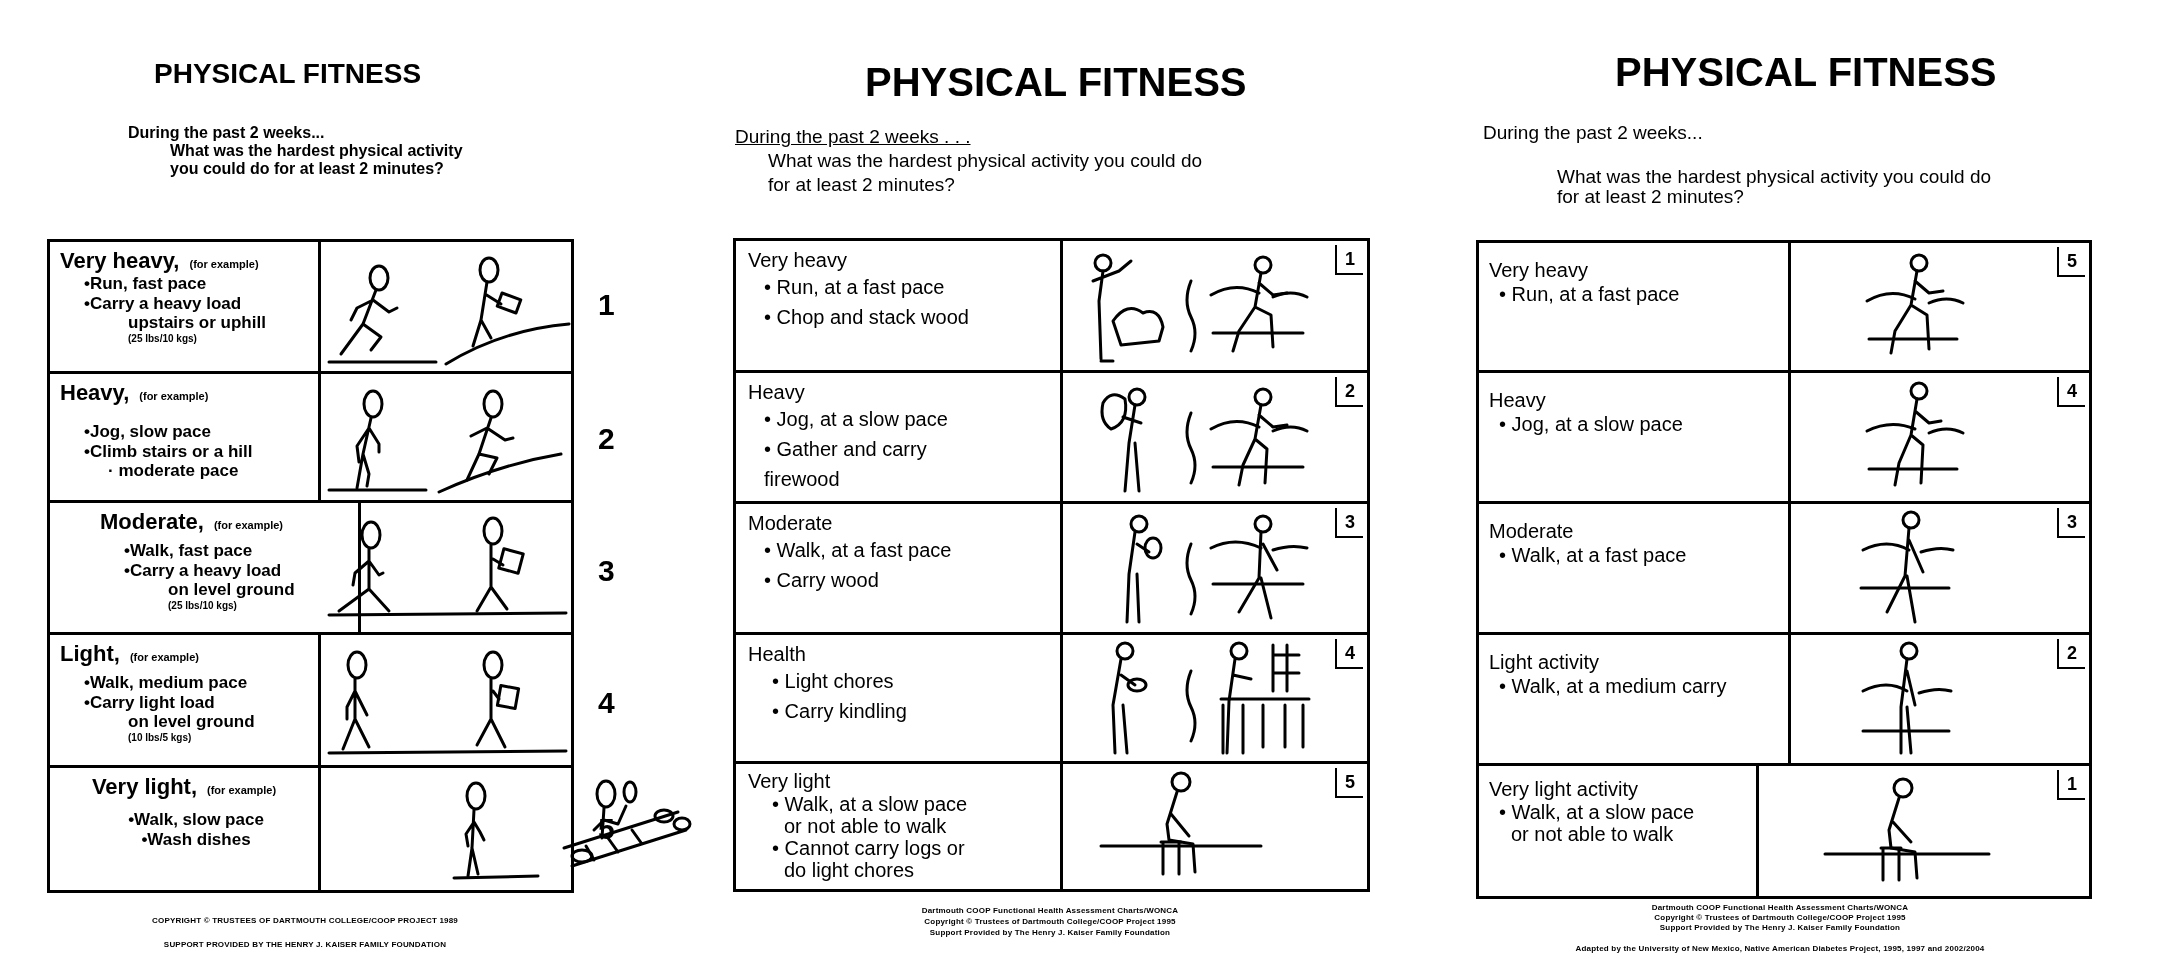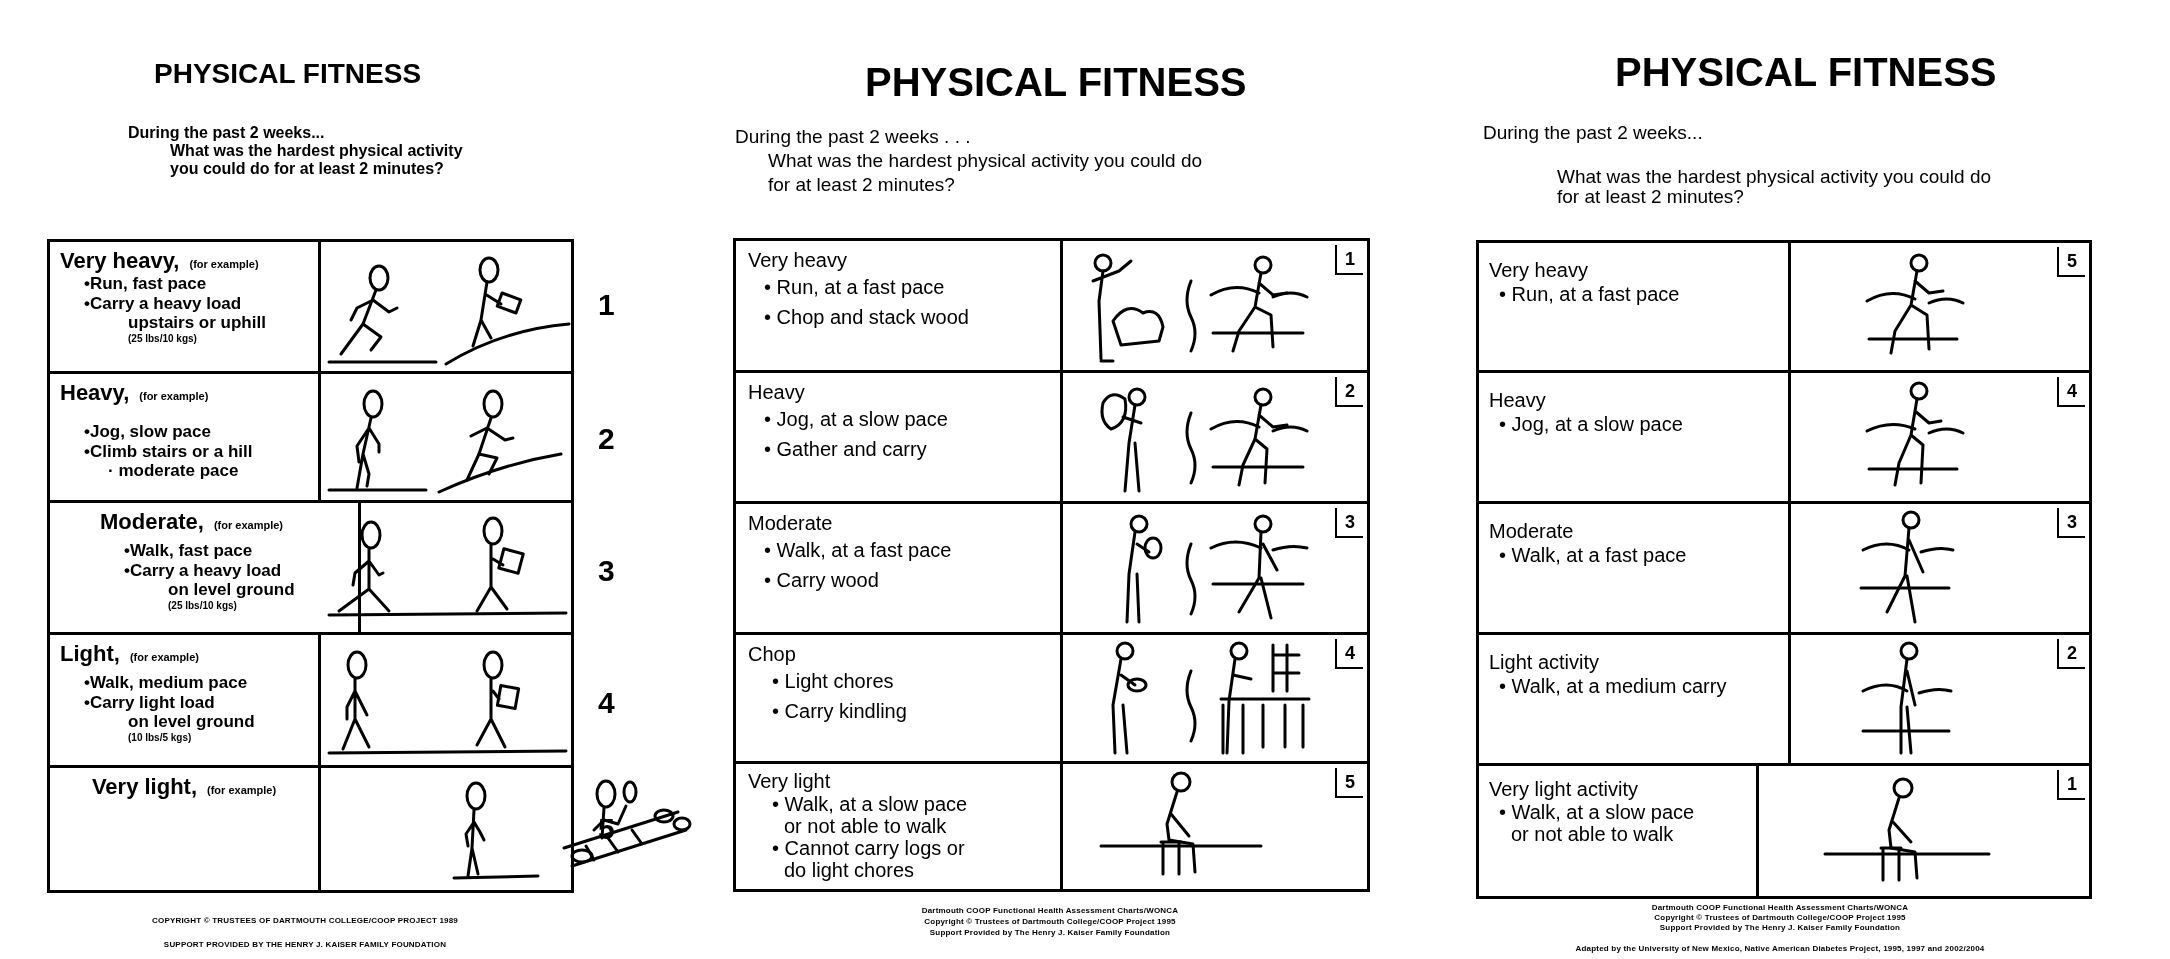--- a/index.html
+++ b/index.html
@@ -121,20 +121,24 @@
           <ellipse cx="172" cy="30" rx="9" ry="13"></ellipse>
           <path d="M170 44 L170 84 L156 110 M170 84 L184 112 M172 56 L178 64"></path>
           <rect x="178" y="52" width="18" height="20" transform="rotate(10 187 62)"></rect>
         </svg>
       </div>
     </div>
 
     <div class="row" style="top:526px;height:122px;text-align:center;">
       <div class="cell-text" style="width:271px;">
         <div class="lvl"><span>Very light,</span><small>(for example)</small></div>
+        <div style="padding-left:24px;margin-top:10px;">
+          <div class="bul">•Walk, slow pace</div>
+          <div class="bul">•Wash dishes</div>
+        </div>
       </div>
       <div class="cell-pic" style="left:271px;">
         <svg width="250" height="118">
           <line x1="8" y1="110" x2="92" y2="108"></line>
           <ellipse cx="30" cy="28" rx="9" ry="13"></ellipse>
           <path d="M28 42 L26 80 L22 108 M26 80 L32 106 M28 54 L20 66 L22 78 M28 54 L34 64 L38 72"></path>
           <ellipse cx="160" cy="26" rx="9" ry="13"></ellipse>
           <path d="M158 40 L156 70 M158 52 L148 62 M158 52 L172 56 L180 38"></path>
           <ellipse cx="184" cy="24" rx="6" ry="10"></ellipse>
           <path d="M118 80 L232 44 M126 98 L240 62 M140 78 L148 92 M162 70 L172 84 M186 62 L196 76"></path>
@@ -151,21 +155,21 @@
   <div class="side-num" style="left:598px;top:554px;">3</div>
   <div class="side-num" style="left:598px;top:686px;">4</div>
   <div class="side-num" style="left:598px;top:812px;">5</div>
 
   <div class="foot" style="left:80px;top:916px;width:450px;">COPYRIGHT © TRUSTEES OF DARTMOUTH COLLEGE/COOP PROJECT 1989</div>
   <div class="foot" style="left:80px;top:940px;width:450px;">SUPPORT PROVIDED BY THE HENRY J. KAISER FAMILY FOUNDATION</div>
 </div>
 
 <div class="panel" style="left:700px;width:720px;height:959px;">
   <div class="title" style="left:165px;top:60px;font-size:40px;">PHYSICAL FITNESS</div>
-  <div class="q" style="left:35px;top:126px;font-size:19px;font-weight:normal;">During the past 2 weeks . . .</div>
+  <div class="q" style="left:35px;top:126px;font-size:19px;font-weight:normal;text-decoration:underline;">During the past 2 weeks . . .</div>
   <div class="q" style="left:68px;top:150px;font-size:19px;font-weight:normal;">What was the hardest physical activity you could do</div>
   <div class="q" style="left:68px;top:174px;font-size:19px;font-weight:normal;">for at least 2 minutes?</div>
 
   <div class="tbl" style="left:33px;top:238px;width:637px;height:654px;">
     <div class="row" style="top:0;height:132px;">
       <div class="cell-text" style="width:327px;padding:8px 12px;">
         <div class="lvl2">Very heavy</div>
         <div style="padding-left:16px;">
           <div class="bul2">• Run, at a fast pace</div>
           <div class="bul2">• Chop and stack wood</div>
@@ -183,20 +187,21 @@
           <path d="M148 54 Q172 40 196 52 M210 56 Q228 48 244 56 M150 92 L240 92"></path>
         </svg>
       </div>
     </div>
     <div class="row" style="top:132px;height:131px;">
       <div class="cell-text" style="width:327px;padding:8px 12px;">
         <div class="lvl2">Heavy</div>
         <div style="padding-left:16px;">
           <div class="bul2">• Jog, at a slow pace</div>
           <div class="bul2">• Gather and carry</div>
+          <div class="bul2">  firewood</div>
         </div>
       </div>
       <div class="cell-pic" style="left:327px;">
         <div class="box-num">2</div>
         <svg width="300" height="128">
           <circle cx="74" cy="24" r="8"></circle>
             <path d="M72 32 L66 70 L62 118 M72 70 L76 118 M60 44 L78 50"></path>
           <path d="M40 30 Q48 16 62 26 Q66 50 48 56 Q36 48 40 30 Z"></path>
           <path d="M128 40 Q120 60 128 76 Q136 92 128 110"></path>
           <circle cx="200" cy="24" r="8"></circle>
@@ -221,21 +226,21 @@
           <ellipse cx="90" cy="44" rx="8" ry="10"></ellipse>
           <path d="M128 40 Q120 60 128 76 Q136 92 128 110"></path>
           <circle cx="200" cy="20" r="8"></circle>
             <path d="M198 28 L196 74 L176 108 M198 74 L208 114 M200 40 L214 66"></path>
           <path d="M148 44 Q172 32 198 44 M210 46 Q228 40 244 44 M150 80 L240 80"></path>
         </svg>
       </div>
     </div>
     <div class="row" style="top:394px;height:129px;">
       <div class="cell-text" style="width:327px;padding:8px 12px;">
-        <div class="lvl2">Chop</div>
+        <div class="lvl2">Health</div>
         <div style="padding-left:24px;">
           <div class="bul2">• Light chores</div>
           <div class="bul2">• Carry kindling</div>
         </div>
       </div>
       <div class="cell-pic" style="left:327px;">
         <div class="box-num">4</div>
         <svg width="300" height="128">
           <circle cx="62" cy="16" r="8"></circle>
             <path d="M58 24 L50 70 L52 118 M60 70 L64 118 M58 40 L72 50"></path>

